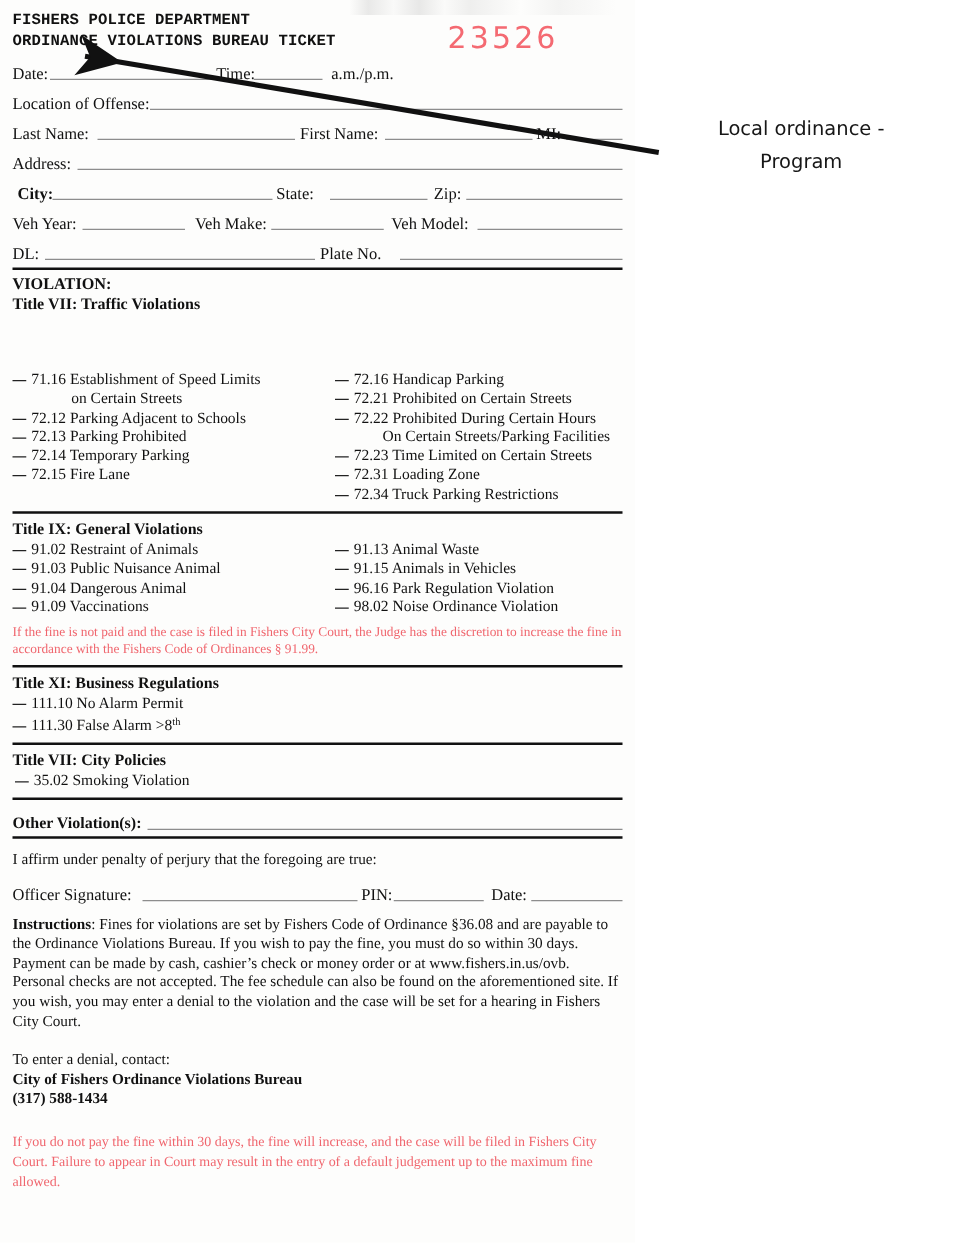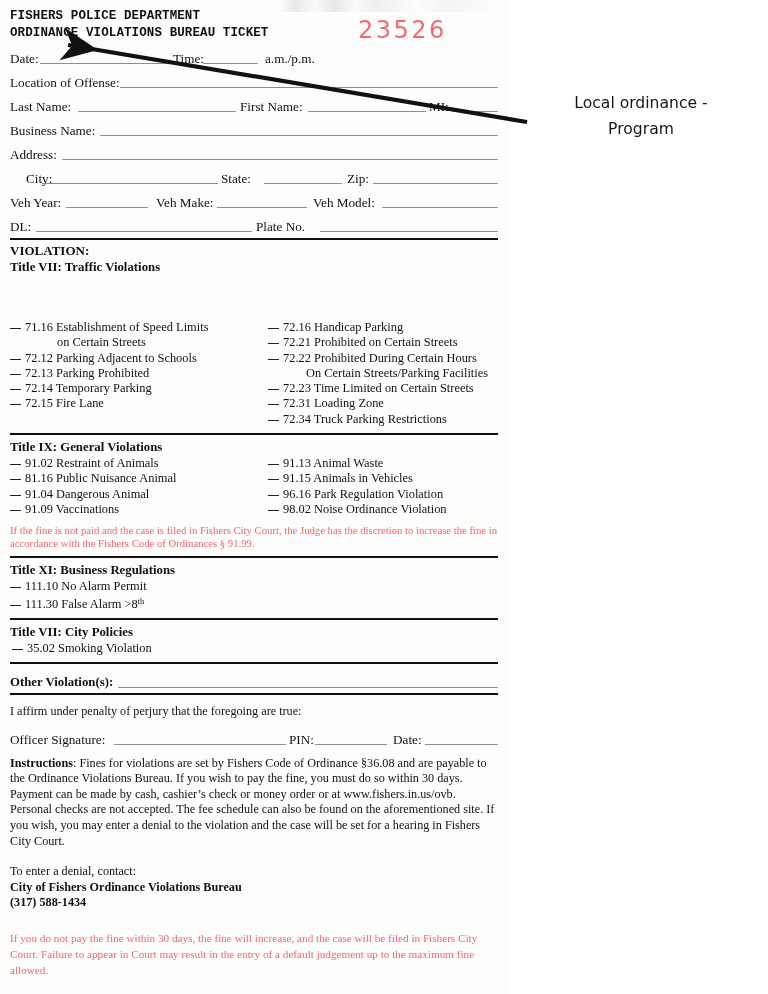--- a/index.html
+++ b/index.html
@@ -180,32 +180,28 @@
 
     <div class="frow">
       <span class="lbl" style="left:0px;">Last Name:</span>
       <span class="rule" style="left:68px;  width:158px;"></span>
       <span class="lbl" style="left:230px;">First Name:</span>
       <span class="rule" style="left:298px; width:118px;"></span>
       <span class="lbl" style="left:419px;">MI:</span>
       <span class="rule" style="left:443px; width:45px;"></span>
     </div>
 
-    <div class="frow">
-      <span class="lbl" style="left:0px;">Business Name:</span>
-      <span class="rule" style="left:90px; width:398px;"></span>
-    </div>
 
     <div class="frow">
       <span class="lbl" style="left:0px;">Address:</span>
       <span class="rule" style="left:52px; width:436px;"></span>
     </div>
 
     <div class="frow">
-      <span class="lbl" style="left:16px;">City:</span>
+      <span class="lbl" style="left:4px;font-weight:bold;">City:</span>
       <span class="rule" style="left:32px;  width:176px;"></span>
       <span class="lbl" style="left:211px;">State:</span>
       <span class="rule" style="left:254px; width:78px;"></span>
       <span class="lbl" style="left:337px;">Zip:</span>
       <span class="rule" style="left:363px; width:125px;"></span>
     </div>
 
     <div class="frow">
       <span class="lbl" style="left:0px;">Veh Year:</span>
       <span class="rule" style="left:56px;  width:82px;"></span>
@@ -246,21 +242,21 @@
         <div class="vitem"><span class="bx"></span><span>72.34</span> <span>Truck Parking Restrictions</span></div>
       </div>
     </div>
 
     <div class="sep"></div>
 
     <div class="sect-title">Title IX: General Violations</div>
     <div class="cols" style="height:63px;">
       <div class="col-l">
         <div class="vitem"><span class="bx"></span><span>91.02</span> <span>Restraint of Animals</span></div>
-        <div class="vitem"><span class="bx"></span><span>81.16</span> <span>Public Nuisance Animal</span></div>
+        <div class="vitem"><span class="bx"></span><span>91.03</span> <span>Public Nuisance Animal</span></div>
         <div class="vitem"><span class="bx"></span><span>91.04</span> <span>Dangerous Animal</span></div>
         <div class="vitem"><span class="bx"></span><span>91.09</span> <span>Vaccinations</span></div>
       </div>
       <div class="col-r">
         <div class="vitem"><span class="bx"></span><span>91.13</span> <span>Animal Waste</span></div>
         <div class="vitem"><span class="bx"></span><span>91.15</span> <span>Animals in Vehicles</span></div>
         <div class="vitem"><span class="bx"></span><span>96.16</span> <span>Park Regulation Violation</span></div>
         <div class="vitem"><span class="bx"></span><span>98.02</span> <span>Noise Ordinance Violation</span></div>
       </div>
     </div>

